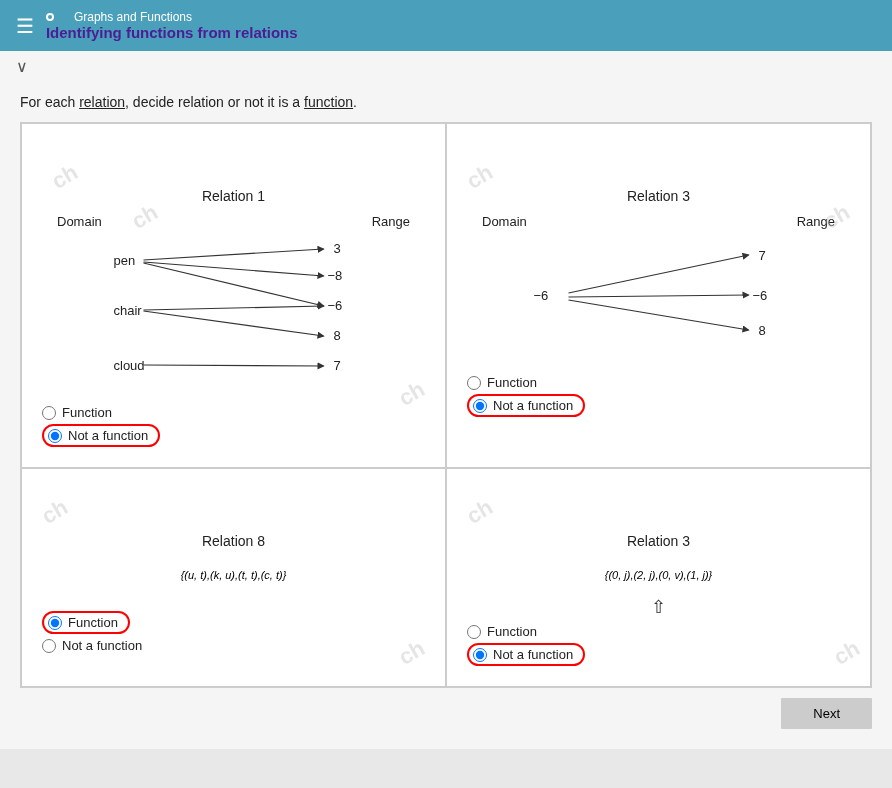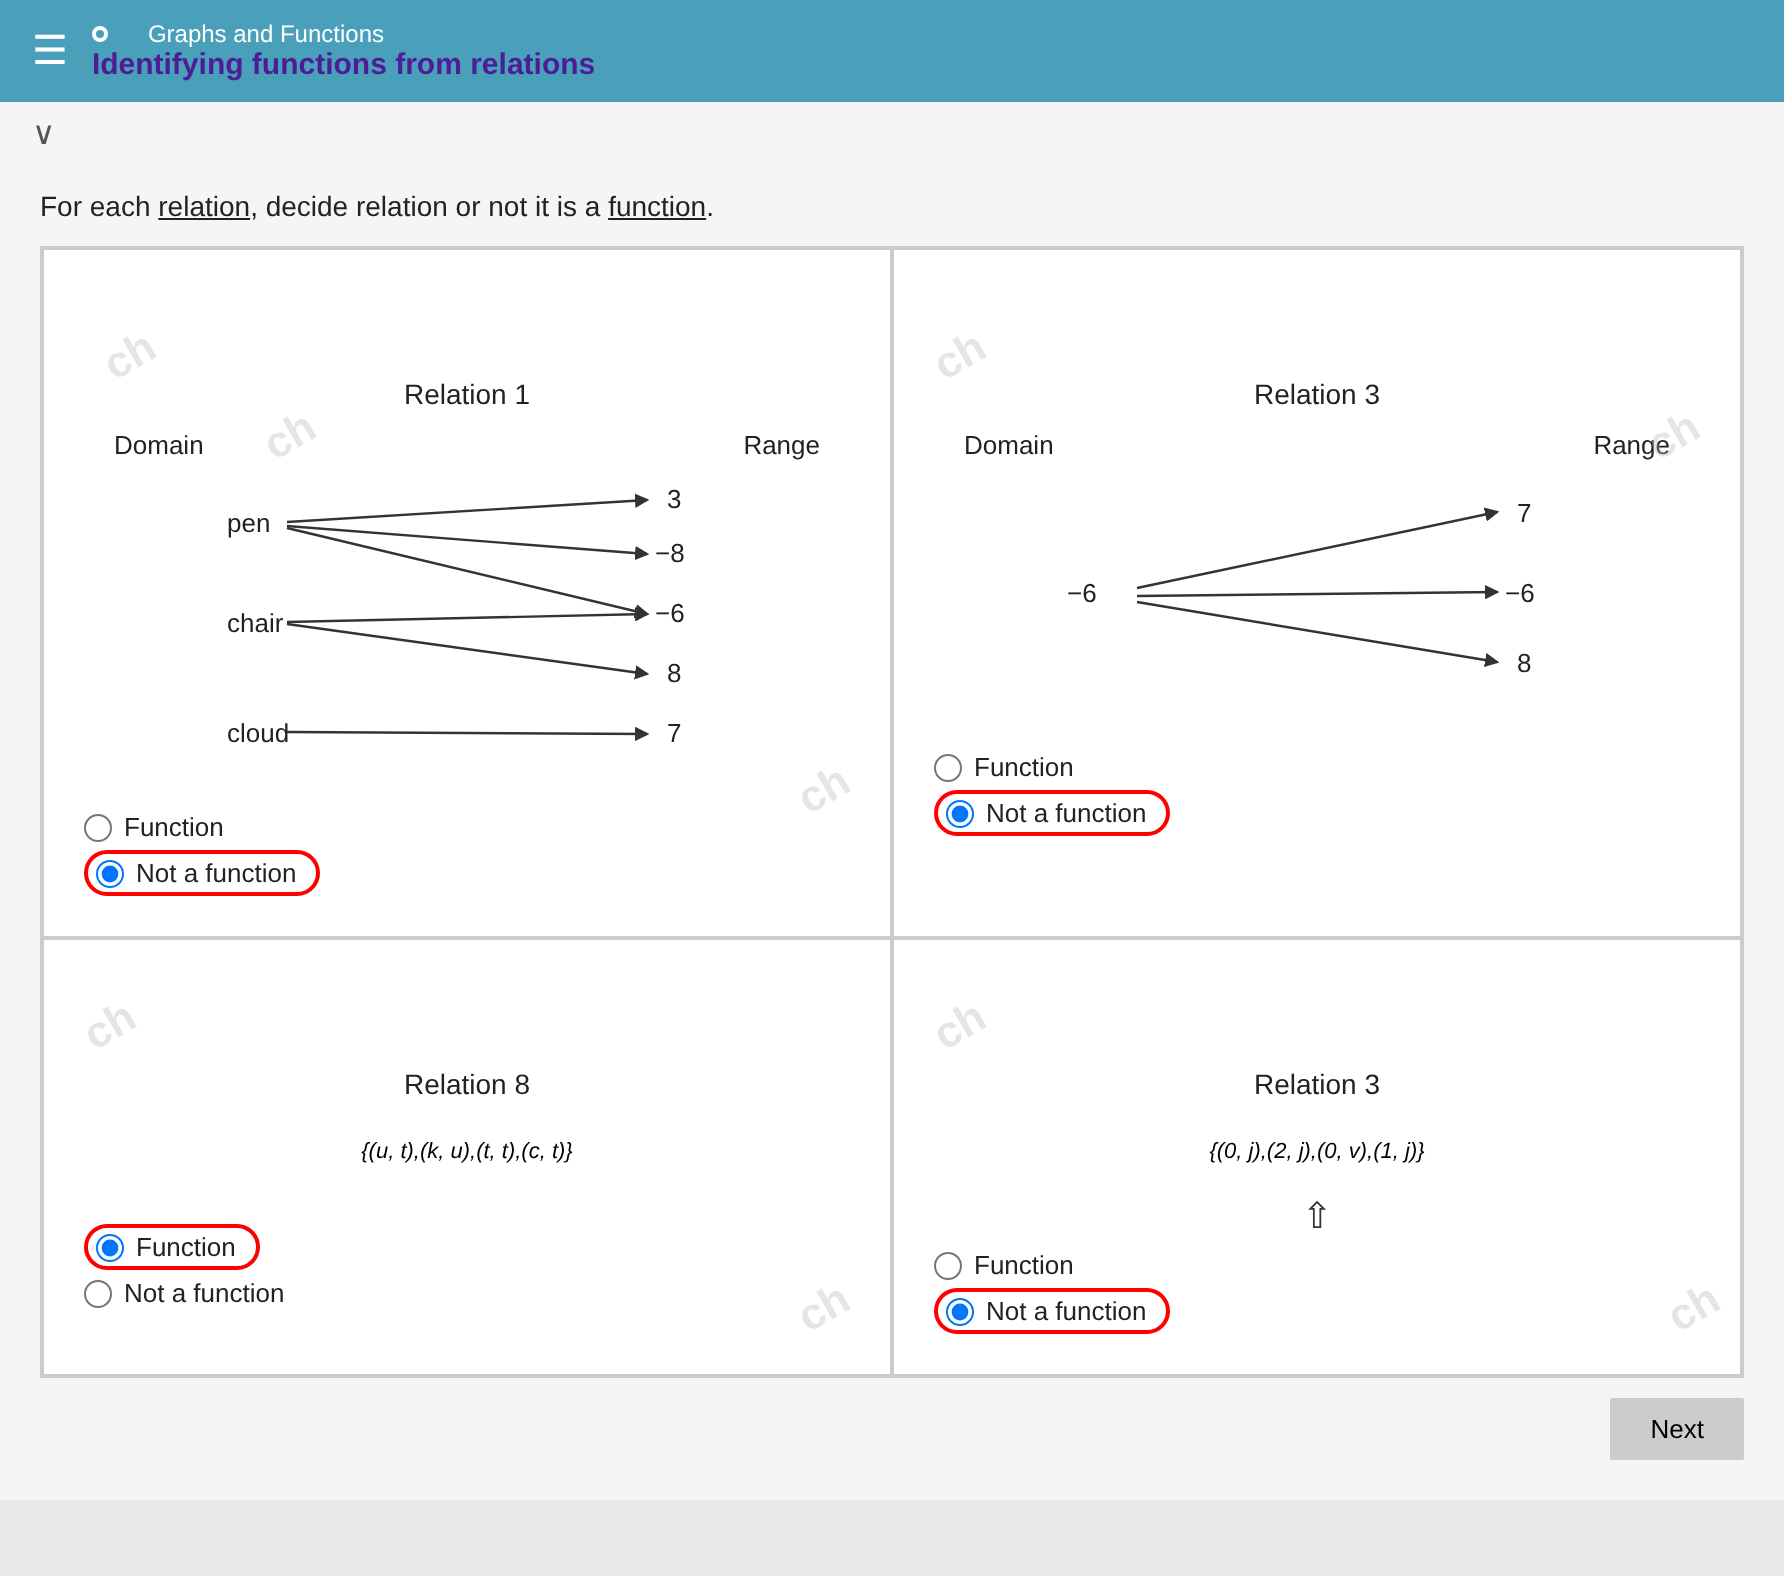--- a/index.html
+++ b/index.html
@@ -139,21 +139,21 @@
     .set-notation {
       font-size: 11px;
       color: #000000;
       text-align: center;
       margin: 20px 0 15px 0;
       font-style: italic;
     }
     .next-btn {
       background: #ccc;
       border: none;
-      padding: 8px 20px;
+      padding: 8px 32px;
       font-size: 13px;
       cursor: pointer;
       border-radius: 1px;
     }
 
     
     .watermark {
       position: absolute;
       font-size: 22px;
       color: rgba(180,180,180,0.35);

